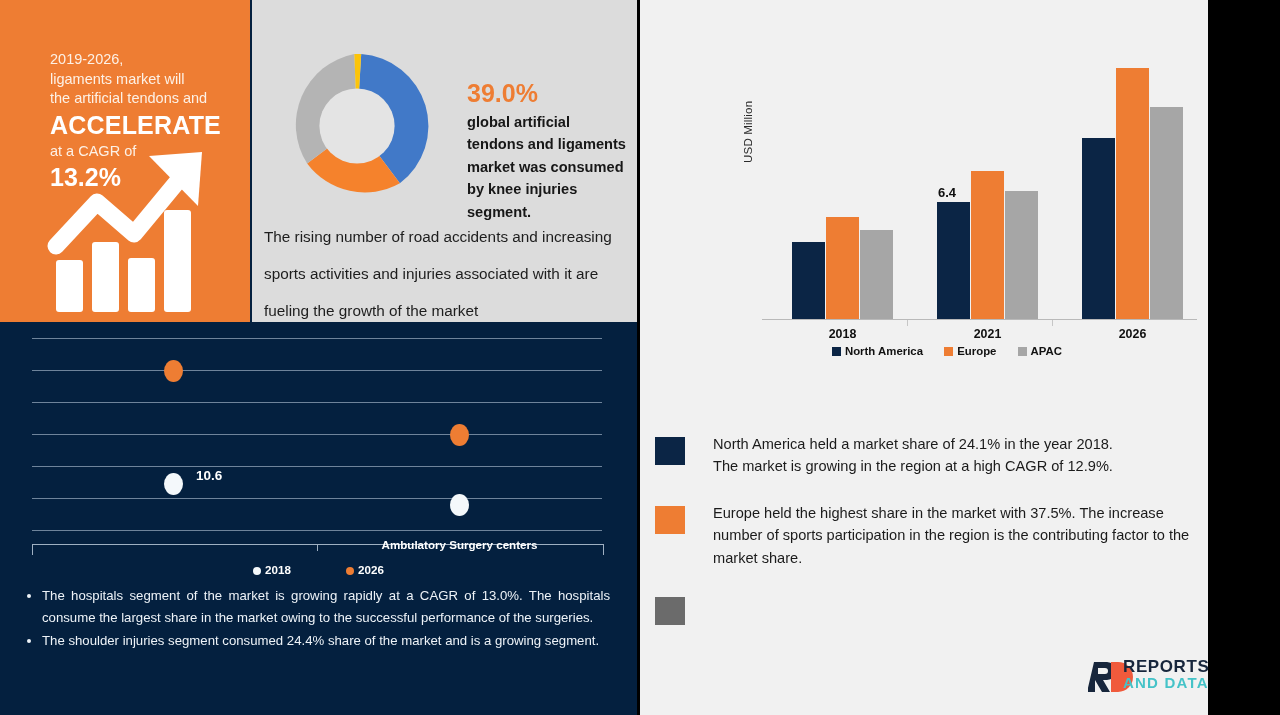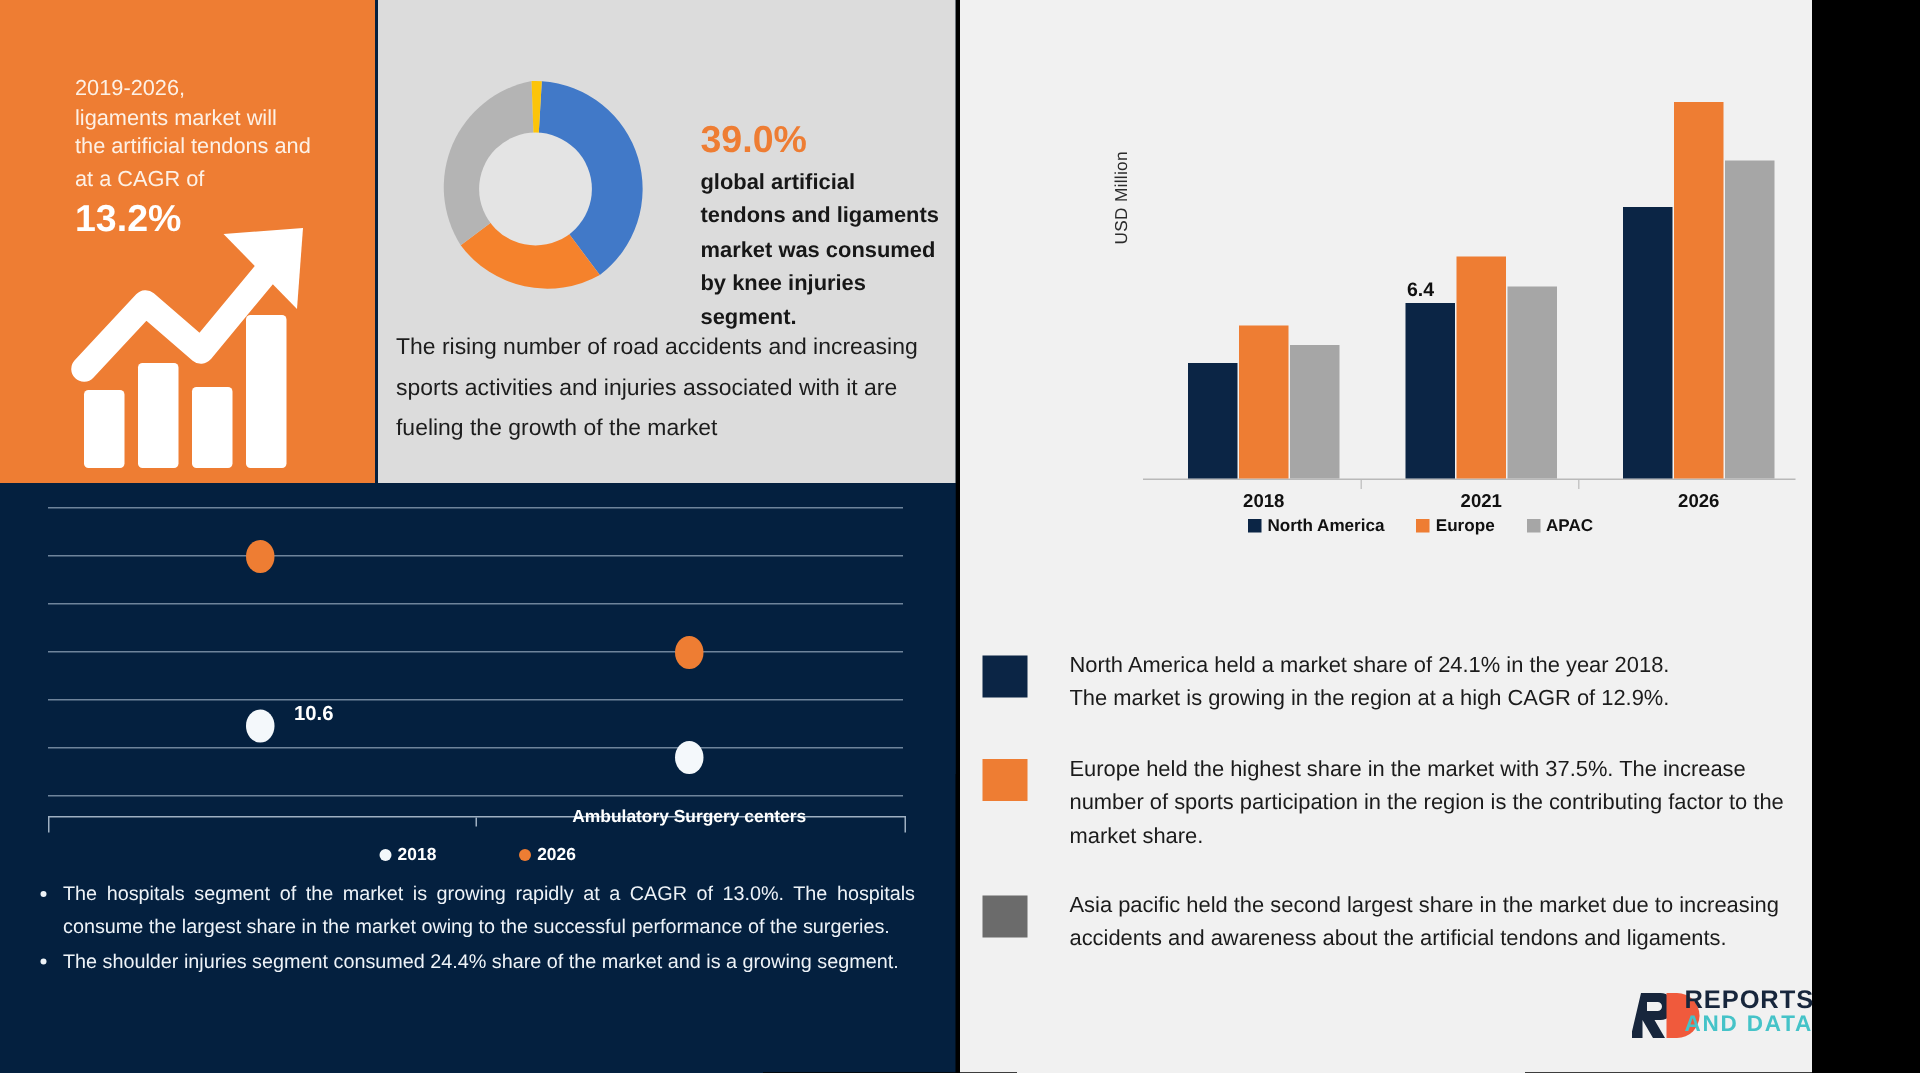--- a/index.html
+++ b/index.html
@@ -27,21 +27,21 @@
   
   .panel-grey{
     position:absolute;left:252px;top:0;width:385px;height:322px;background:#dcdcdc;
   }
   .donut-wrap{position:absolute;left:25px;top:40px;width:160px;height:172px;}
   .stat-block{position:absolute;left:215px;top:38px;width:160px;}
   .stat-pct{font-size:25px;font-weight:bold;color:#ee7d33;line-height:30px;margin-top:40px;}
   .stat-desc{font-size:14.6px;font-weight:bold;color:#171717;line-height:22.4px;margin-top:3px;}
   .grey-para{
     position:absolute;left:12px;top:218px;width:372px;
-    font-size:15.3px;line-height:27px;color:#1d1d1d;
+    font-size:15.3px;line-height:37px;color:#1d1d1d;
   }
 
   
   .panel-navy{position:absolute;left:0;top:322px;width:637px;height:393px;background:#04203f;}
   .dotchart{position:absolute;left:32px;top:12px;width:570px;height:205px;}
   .gridline{position:absolute;left:0;width:570px;height:1px;background:#93a6bb;opacity:.75;}
   .dot{position:absolute;width:19px;height:22px;border-radius:50%;}
   .dot.c2026{background:#ee7d33;}
   .dot.c2018{background:#f4f8fb;}
   .dot-value{position:absolute;color:#fff;font-size:13.5px;font-weight:bold;}
@@ -95,20 +95,21 @@
 
 <div class="canvas">
 
   <div class="left-col">
 
     <div class="panel-orange">
       <div class="cagr-text">
         <div class="cagr-l1">2019-2026,</div>
         <div class="cagr-l1">ligaments market  will</div>
         <div class="cagr-l1">the artificial tendons and</div>
+        <div class="cagr-accel">ACCELERATE</div>
         <div class="cagr-l3">at a CAGR of</div>
         <div class="cagr-pct">13.2%</div>
       </div>
       <svg class="growth-icon" viewBox="0 0 190 165">
         <rect x="14" y="110" width="27" height="52" rx="3" fill="#ffffff"></rect>
         <rect x="50" y="92" width="27" height="70" rx="3" fill="#ffffff"></rect>
         <rect x="86" y="108" width="27" height="54" rx="3" fill="#ffffff"></rect>
         <rect x="122" y="60" width="27" height="102" rx="3" fill="#ffffff"></rect>
         <path d="M14 96 L55 52 L92 84 L140 26" stroke="#ffffff" stroke-width="17" fill="none" stroke-linecap="round" stroke-linejoin="round"></path>
         <path d="M107 6 L160 2 L156 56 Z" fill="#ffffff"></path>
@@ -223,21 +224,20 @@
         <div class="chip" style="background:#0b2545;"></div>
         <div class="txt" style="white-space:pre-line;">North America held a market share of 24.1% in the year 2018.
 The market is growing in the region at a high CAGR of 12.9%.</div>
       </div>
       <div class="note">
         <div class="chip" style="background:#ee7d33;"></div>
         <div class="txt">Europe held the highest share in the market with 37.5%. The increase number of sports participation in the region is the contributing factor to the market share.</div>
       </div>
       <div class="note">
         <div class="chip" style="background:#6b6b6b;"></div>
-        <div class="txt">Asia pacific held the second largest share in the market due to increasing accidents and awareness about the artificial tendons and ligaments.</div>
       </div>
     </div>
   </div>
 
   <svg class="logo" viewBox="0 0 105 38">
     <path d="M2 4 h13 a9 9 0 0 1 0 18 h-4 l7 12 h-8 l-7 -12 v12 h-8 Z M6 10 v6 h7 a3 3 0 0 0 0 -6 Z" fill="#17263c" transform="translate(4,0)"></path>
     <path d="M23 4 h7 a15 15 0 0 1 0 30 h-7 Z" fill="#f05a3c"></path>
   </svg>
   <div class="logo-text">
     <div class="logo-rep">REPORTS</div>

